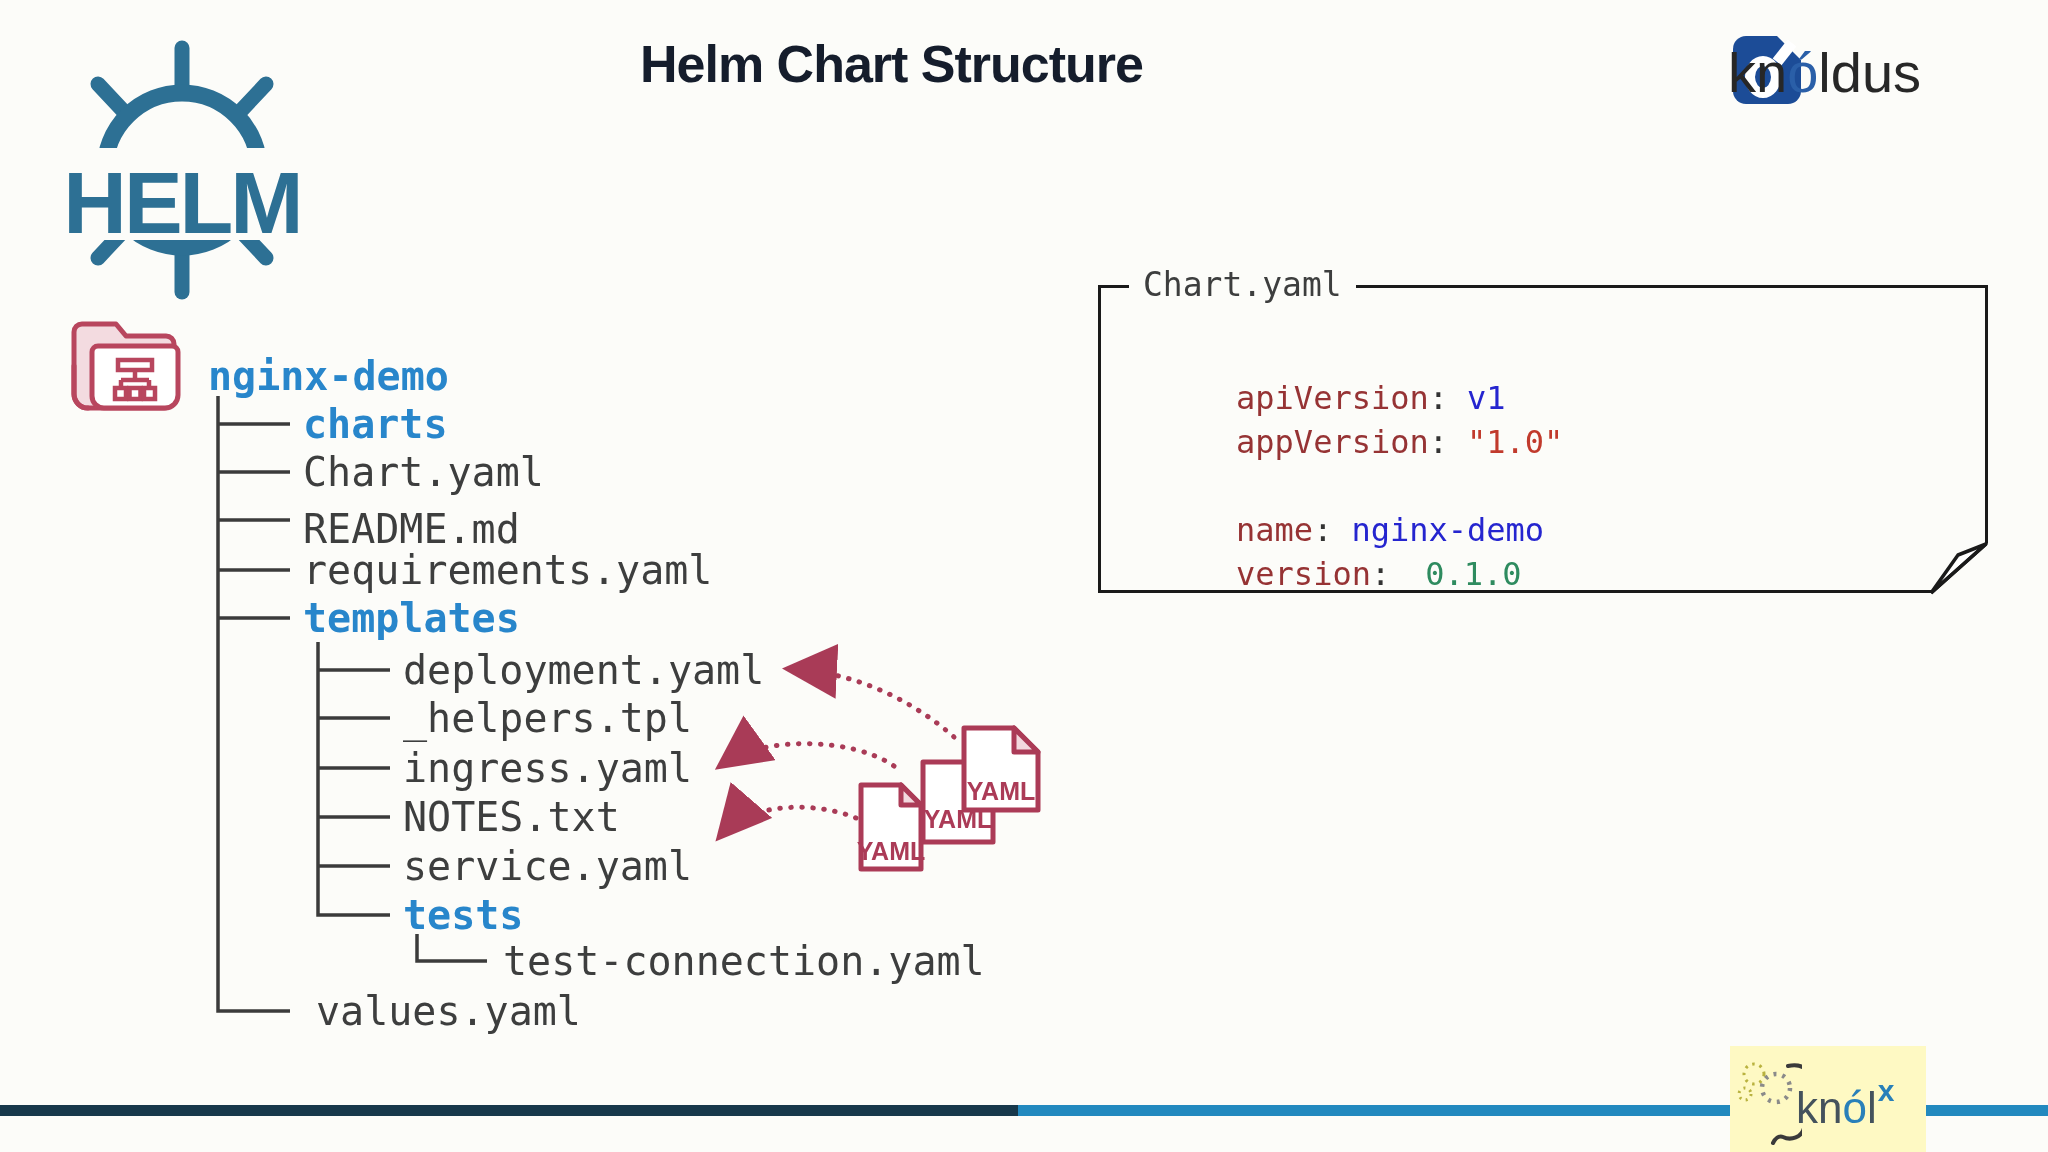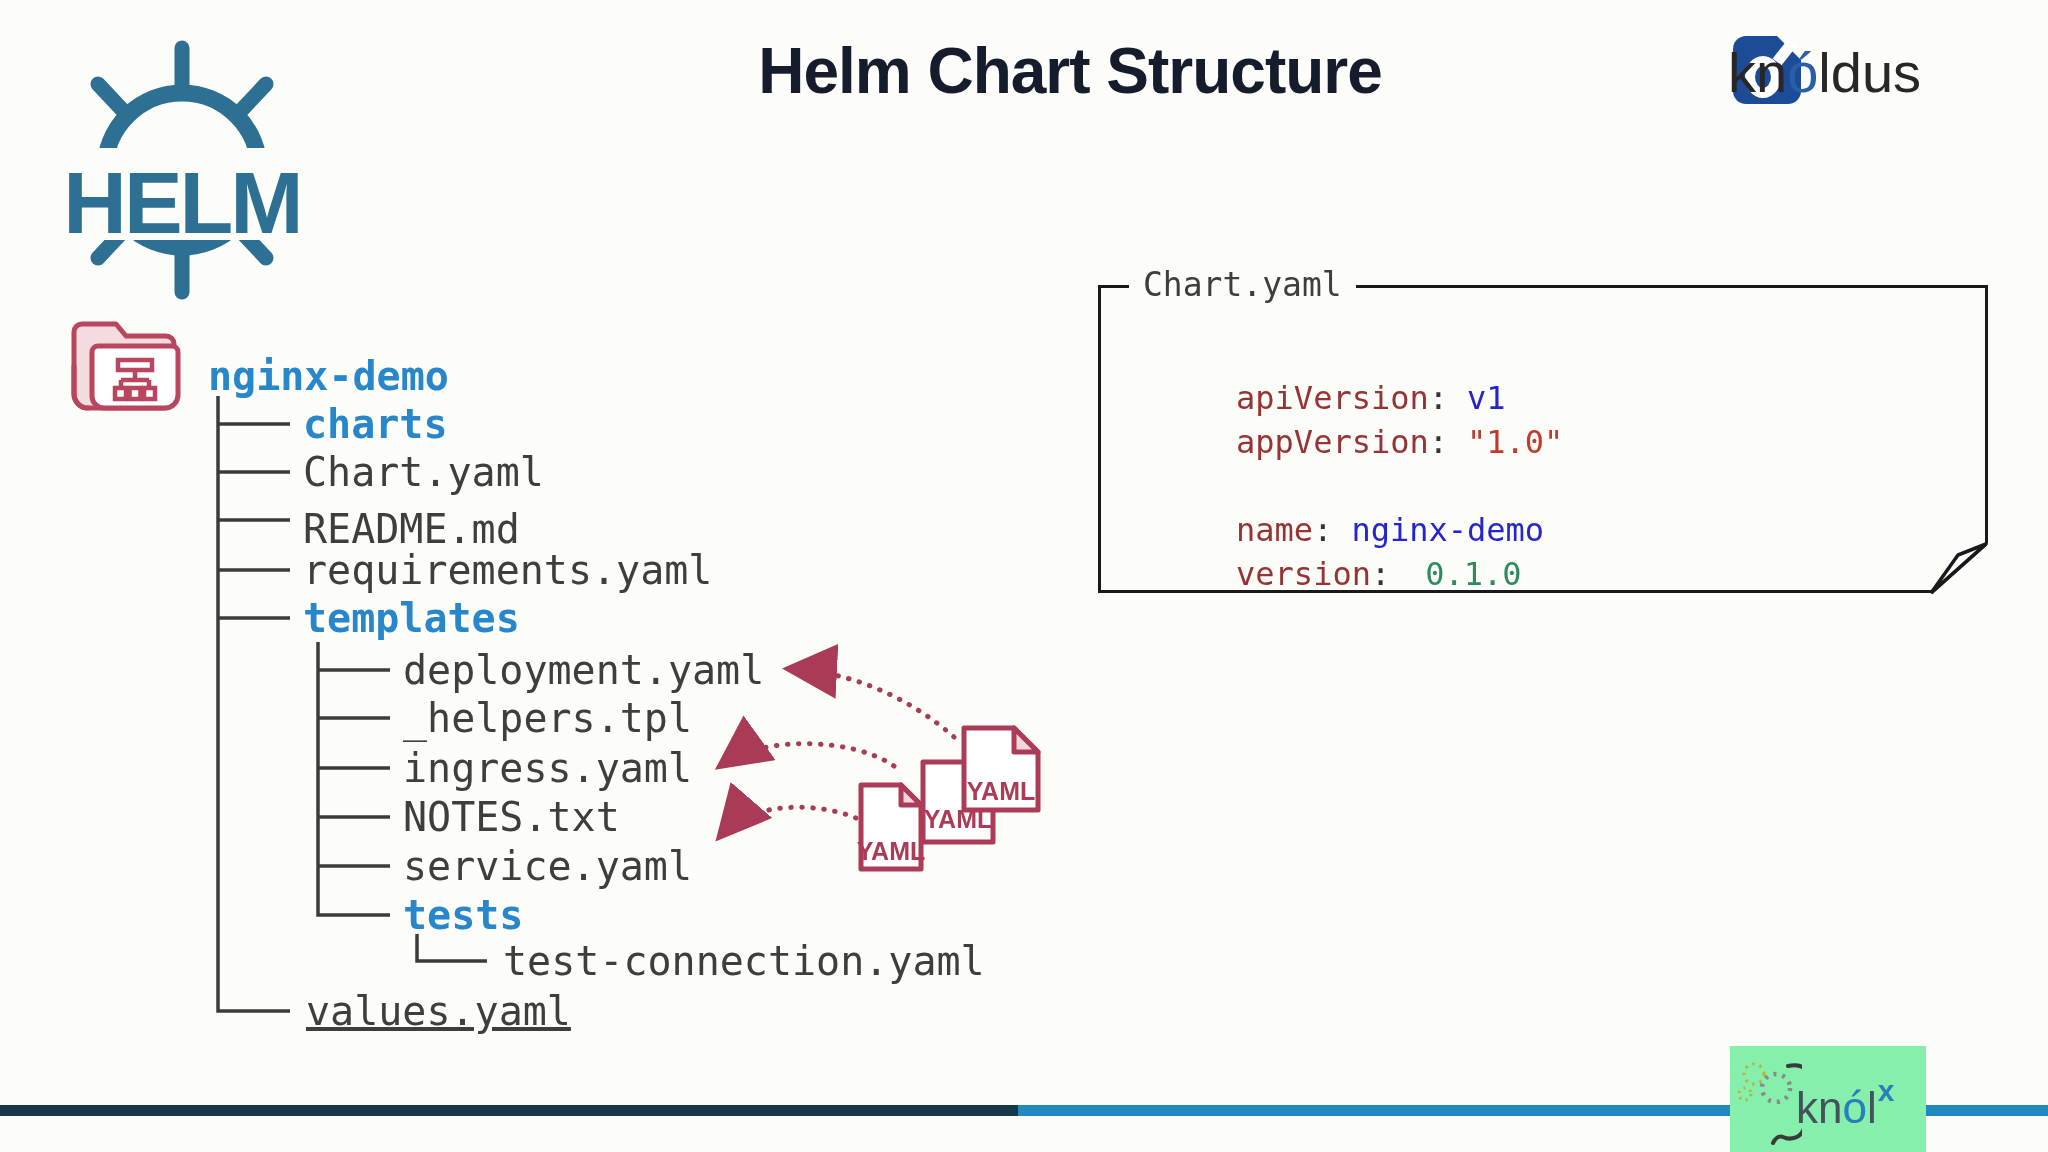--- a/index.html
+++ b/index.html
@@ -7,22 +7,22 @@
     width:2048px;height:1152px;
     background:#fcfcf9;
     position:relative;
     overflow:hidden;
     font-family:"Liberation Sans", sans-serif;
   }
   .abs{position:absolute;}
   
   .slide-title{
     left:640px;top:34px;width:860px;
-    font-size:64px;font-weight:bold;letter-spacing:-1px;
-    color:#151d2c;text-align:center;white-space:nowrap;
+    font-size:52px;font-weight:bold;letter-spacing:-1px;
+    color:#151d2c;text-align:left;white-space:nowrap;
   }
   
   .knoldus-word{
     left:1716px;top:40px;font-size:56px;font-weight:500;color:#272727;
     white-space:nowrap;letter-spacing:0px;margin-left:12px;
   }
   .knoldus-word .acc{color:#2a5fa8;}
   
   .trow{
     font-family:"DejaVu Sans Mono","Liberation Mono",monospace;
@@ -47,21 +47,21 @@
   }
   .ckey{color:#963334;}
   .csep{color:#333333;margin-right:19px;}
   .v-blue{color:#2525cf;}
   .v-red{color:#c13a2c;}
   .v-green{color:#2e8b5f;margin-left:16px;}
   
   .bar-dark{left:0;top:1105px;width:1018px;height:11px;background:#17384b;}
   .bar-light{left:1018px;top:1105px;width:1030px;height:11px;background:#2289bf;}
   
-  .knolx-card{left:1730px;top:1046px;width:196px;height:106px;background:#86efac;z-index:5;}
+  .knolx-card{left:1730px;top:1046px;width:196px;height:106px;background:#fef9c3;z-index:5;}
   .knolx-text{
     position:absolute;left:66px;top:34px;
     font-size:44px;color:#44525c;font-weight:500;white-space:nowrap;
   }
   .knolx-text .acc{color:#2980b9;}
   .knolx-text sup{
     font-size:30px;font-weight:bold;color:#2980b9;
     position:relative;top:-6px;left:1px;
   }
   svg{display:block;}
@@ -150,21 +150,21 @@
 <div class="abs trow file" style="left:303px;top:496px;margin-top:9px;">README.md</div>
 <div class="abs trow file" style="left:303px;top:546px;">requirements.yaml</div>
 <div class="abs trow folder" style="left:303px;top:594px;">templates</div>
 <div class="abs trow file" style="left:403px;top:646px;">deployment.yaml</div>
 <div class="abs trow file" style="left:403px;top:694px;">_helpers.tpl</div>
 <div class="abs trow file" style="left:403px;top:744px;">ingress.yaml</div>
 <div class="abs trow file" style="left:403px;top:793px;">NOTES.txt</div>
 <div class="abs trow file" style="left:403px;top:842px;">service.yaml</div>
 <div class="abs trow folder" style="left:403px;top:891px;">tests</div>
 <div class="abs trow file" style="left:503px;top:937px;">test-connection.yaml</div>
-<div class="abs trow file" style="left:306px;top:987px;text-decoration:underline;">values.yaml</div>
+<div class="abs trow file" style="left:316px;top:987px;">values.yaml</div>
 
 <svg class="abs noptr" style="left:848px;top:710px;" width="205" height="170" viewBox="0 0 205 170">
   <g stroke="#ab3b57" stroke-width="5" stroke-linejoin="round">
 
     <g>
       <path d="M13,75 H53 L73,95 V159 H13 Z" fill="#ffffff"></path>
       <path d="M53,75 V95 H73 Z" fill="#f2d8de"></path>
       <text x="43" y="150" text-anchor="middle" font-family="Liberation Sans, sans-serif" font-weight="bold" font-size="25" fill="#ab3b57" stroke="none">YAML</text>
     </g>
 

